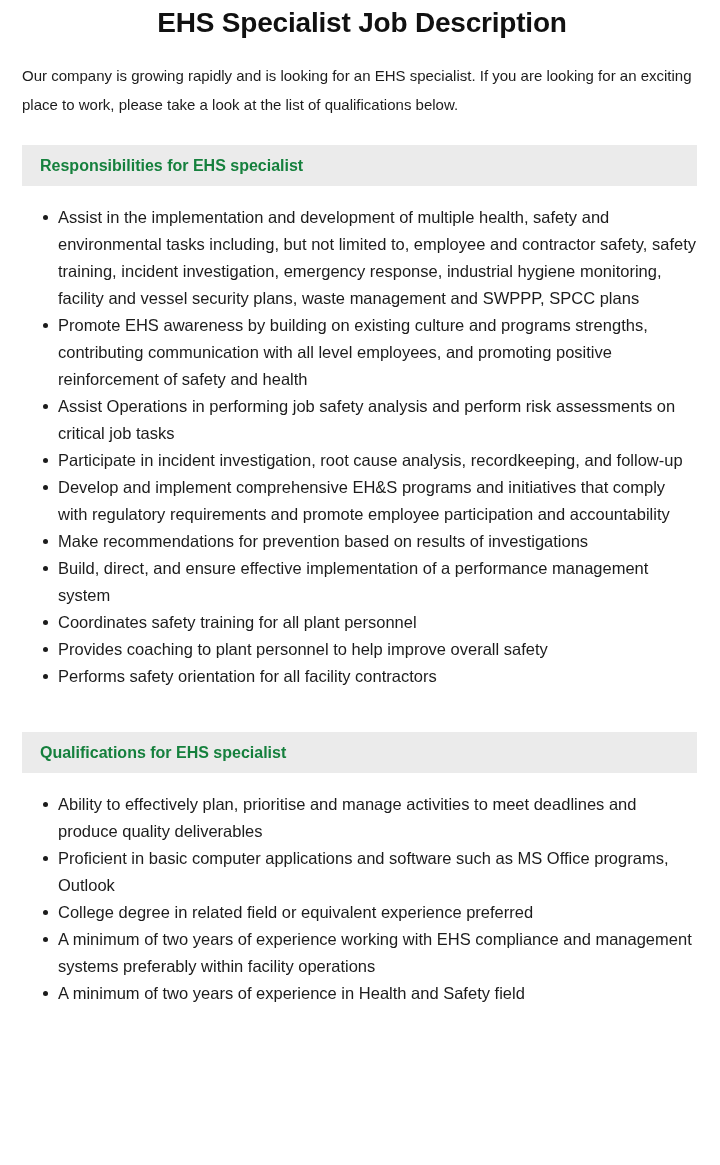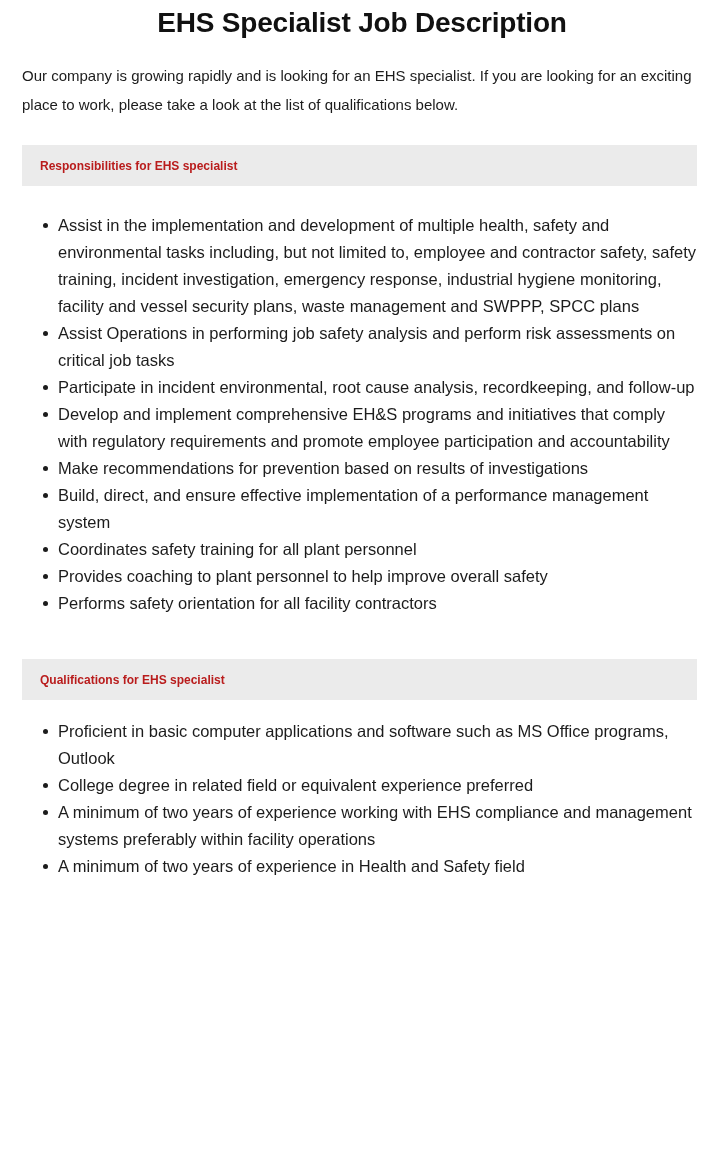--- a/index.html
+++ b/index.html
@@ -43,24 +43,24 @@
   .section-header {
     margin: 26px 23px 0 22px;
     background: #ebebeb;
     height: 41px;
     display: flex;
     align-items: center;
     box-sizing: border-box;
   }
   .section-header-text {
     padding-left: 18px;
-    font-size: 12px;
+    font-size: 16px;
     line-height: 20px;
     font-weight: bold;
-    color: #b91c1c;
+    color: #15803d;
   }
   ul.bullets {
     list-style: none;
     margin: 0;
     padding: 14px 22px 0 22px;
   }
   ul.bullets li {
     position: relative;
     padding-left: 36px;
     margin: 0 0 0 0;
@@ -75,21 +75,21 @@
     top: 11px;
     width: 5px;
     height: 5px;
     border-radius: 50%;
     background: #1c1c1c;
   }
   .section + .section .section-header {
     margin-top: 42px;
   }
   .sec-resp ul.bullets {
-    padding-top: 26px;
+    padding-top: 18px;
   }
   .sec-qual ul.bullets {
     padding-top: 18px;
   }
   .tail {
     height: 22px;
   }
 </style>
 </head>
 <body>
@@ -99,36 +99,38 @@
   <h1 class="doc-title">EHS Specialist Job Description</h1>
 
   <p class="intro">Our company is growing rapidly and is looking for an EHS specialist. If you are looking for an exciting place to work, please take a look at the list of qualifications below.</p>
 
   <section class="section sec-resp">
     <div class="section-header">
       <span class="section-header-text">Responsibilities for EHS specialist</span>
     </div>
     <ul class="bullets">
       <li>Assist in the implementation and development of multiple health, safety and environmental tasks including, but not limited to, employee and contractor safety, safety training, incident investigation, emergency response, industrial hygiene monitoring, facility and vessel security plans, waste management and SWPPP, SPCC plans</li>
+      <li>Promote EHS awareness by building on existing culture and programs strengths, contributing communication with all level employees, and promoting positive reinforcement of safety and health</li>
       <li>Assist Operations in performing job safety analysis and perform risk assessments on critical job tasks</li>
-      <li>Participate in incident environmental, root cause analysis, recordkeeping, and follow-up</li>
+      <li>Participate in incident investigation, root cause analysis, recordkeeping, and follow-up</li>
       <li>Develop and implement comprehensive EH&amp;S programs and initiatives that comply with regulatory requirements and promote employee participation and accountability</li>
       <li>Make recommendations for prevention based on results of investigations</li>
       <li>Build, direct, and ensure effective implementation of a performance management system</li>
       <li>Coordinates safety training for all plant personnel</li>
       <li>Provides coaching to plant personnel to help improve overall safety</li>
       <li>Performs safety orientation for all facility contractors</li>
     </ul>
   </section>
 
   <section class="section sec-qual">
     <div class="section-header">
       <span class="section-header-text">Qualifications for EHS specialist</span>
     </div>
     <ul class="bullets">
+      <li>Ability to effectively plan, prioritise and manage activities to meet deadlines and produce quality deliverables</li>
       <li>Proficient in basic computer applications and software such as MS Office programs, Outlook</li>
       <li>College degree in related field or equivalent experience preferred</li>
       <li>A minimum of two years of experience working with EHS compliance and management systems preferably within facility operations</li>
       <li>A minimum of two years of experience in Health and Safety field</li>
     </ul>
   </section>
 
   <div class="tail"></div>
 
 </div>

